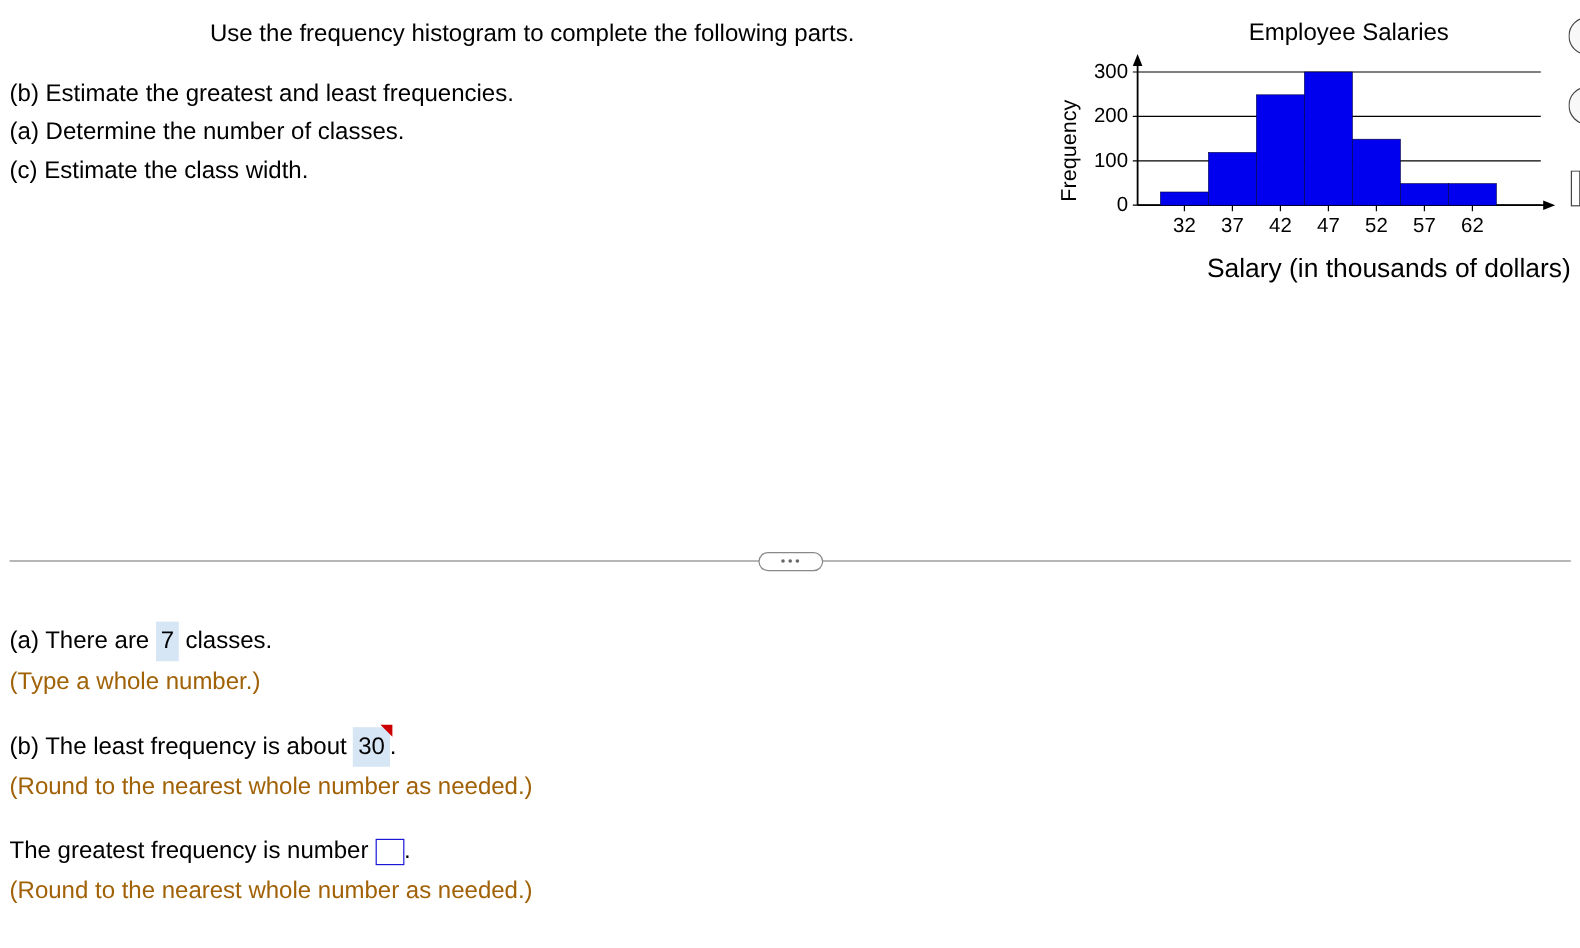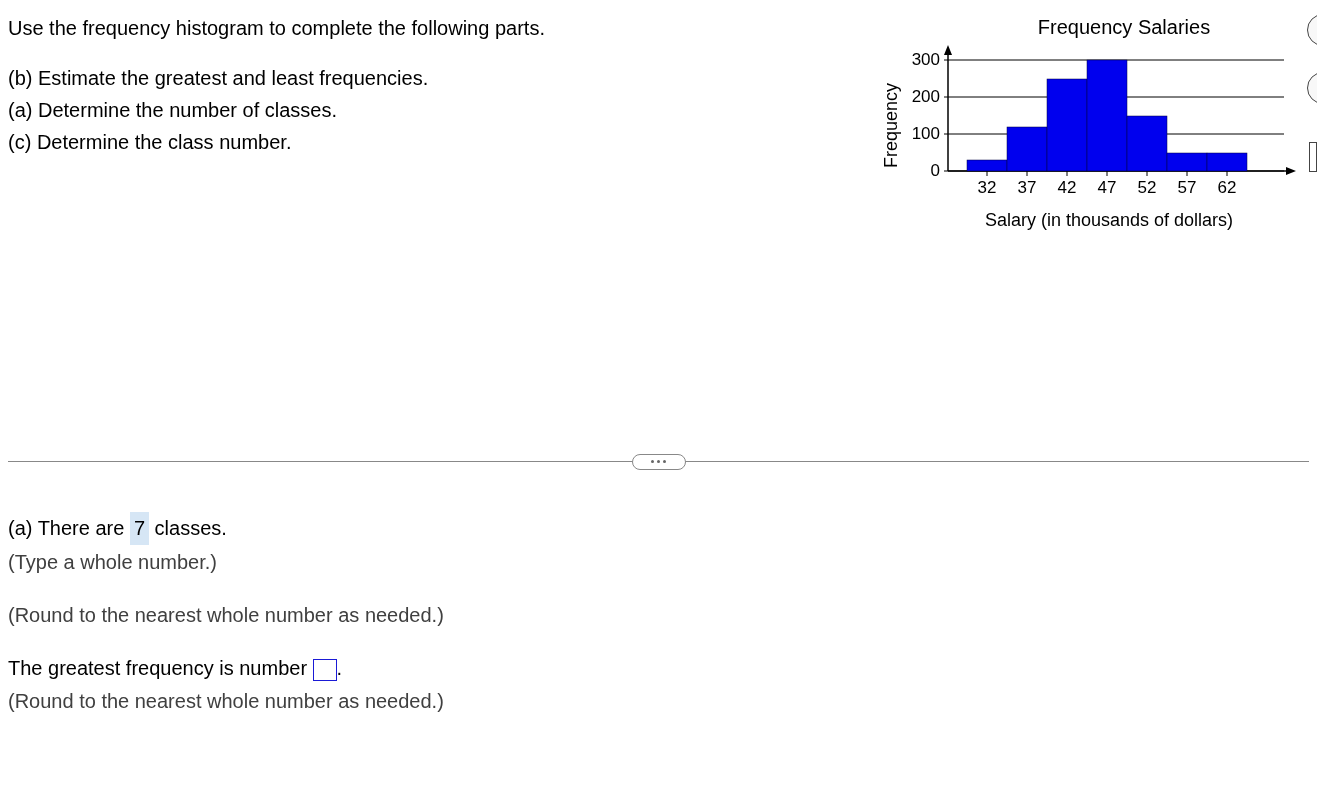--- a/index.html
+++ b/index.html
@@ -15,21 +15,21 @@
     }
     .top-section {
       display: flex;
       align-items: flex-start;
     }
     .question-text {
       flex: 1;
       line-height: 1.4;
     }
     .question-text p { margin-bottom: 4px; }
-    .question-text .intro { margin-bottom: 22px; }
+    .question-text .intro { margin-bottom: 22px; text-align: center; }
     .chart-wrap {
       width: 430px;
       padding-left: 0px;
       padding-top: 2px;
     }
     .chart-title {
       text-align: center;
       margin-bottom: 4px;
       padding-left: 60px;
     }
@@ -38,22 +38,22 @@
       align-items: center;
     }
     .ylabel {
       writing-mode: vertical-rl;
       transform: rotate(180deg);
       font-size: 18px;
       padding: 0 2px;
     }
     .chart-svg-wrap { position: relative; }
     .xlabel {
-      text-align: center;
-      font-size: 18px;
+      text-align: right;
+      font-size: 22px;
       margin-top: 2px;
       padding-left: 30px;
     }
 
     .divider-wrap {
       position: relative;
       margin-top: 230px;
       margin-bottom: 50px;
     }
     .divider-line {
@@ -79,21 +79,21 @@
     .divider-dots {
       display: flex;
       gap: 3px;
     }
     .divider-dots span {
       width: 3px; height: 3px; background: #666; border-radius: 50%;
     }
 
     .answers { line-height: 1.55; }
     .answers p { margin-bottom: 2px; }
-    .instruction { color: #404040; margin-bottom: 22px !important; }
+    .instruction { color: #a16207; margin-bottom: 22px !important; }
     .filled-answer {
       background: #d6e6f5;
       padding: 1px 4px;
       display: inline-block;
       position: relative;
     }
     .filled-answer.err::after {
       content: "";
       position: absolute;
       right: -2px;
@@ -142,25 +142,25 @@
     svg text { font-family: Arial, sans-serif; }
   </style>
 </head>
 <body>
 
 <div class="top-section">
   <div class="question-text">
     <p class="intro">Use the frequency histogram to complete the following parts.</p>
     <p>(b) Estimate the greatest and least frequencies.</p>
     <p>(a) Determine the number of classes.</p>
-    <p>(c) Determine the class number.</p>
+    <p>(c) Estimate the class width.</p>
   </div>
 
   <div class="chart-wrap">
-    <div class="chart-title">Frequency Salaries</div>
+    <div class="chart-title">Employee Salaries</div>
     <div class="chart-row">
       <div class="ylabel">Frequency</div>
       <div class="chart-svg-wrap">
         <svg width="395" height="160">
 
           <line x1="44" y1="128" x2="44" y2="8" stroke="#000" stroke-width="1.5"></line>
           <polygon points="44,2 40,12 48,12" fill="#000"></polygon>
 
           <g stroke="#000" stroke-width="1">
             <line x1="44" y1="128" x2="380" y2="128"></line>
@@ -227,20 +227,24 @@
 </div>
 
 <div class="answers">
   <p>
     <span>(a) There are </span>
     <span class="filled-answer">7</span>
     <span> classes.</span>
   </p>
   <p class="instruction">(Type a whole number.)</p>
 
+  <p>
+    <span>(b) The least frequency is about </span>
+    <span class="filled-answer err">30</span><span>.</span>
+  </p>
   <p class="instruction">(Round to the nearest whole number as needed.)</p>
 
   <p>
     <span>The greatest frequency is number </span>
     <input class="blank-input" type="text" value="" style=""><span>.</span>
   </p>
   <p class="instruction" style="margin-bottom:0!important">(Round to the nearest whole number as needed.)</p>
 </div>
 
 <div class="side-buttons">

